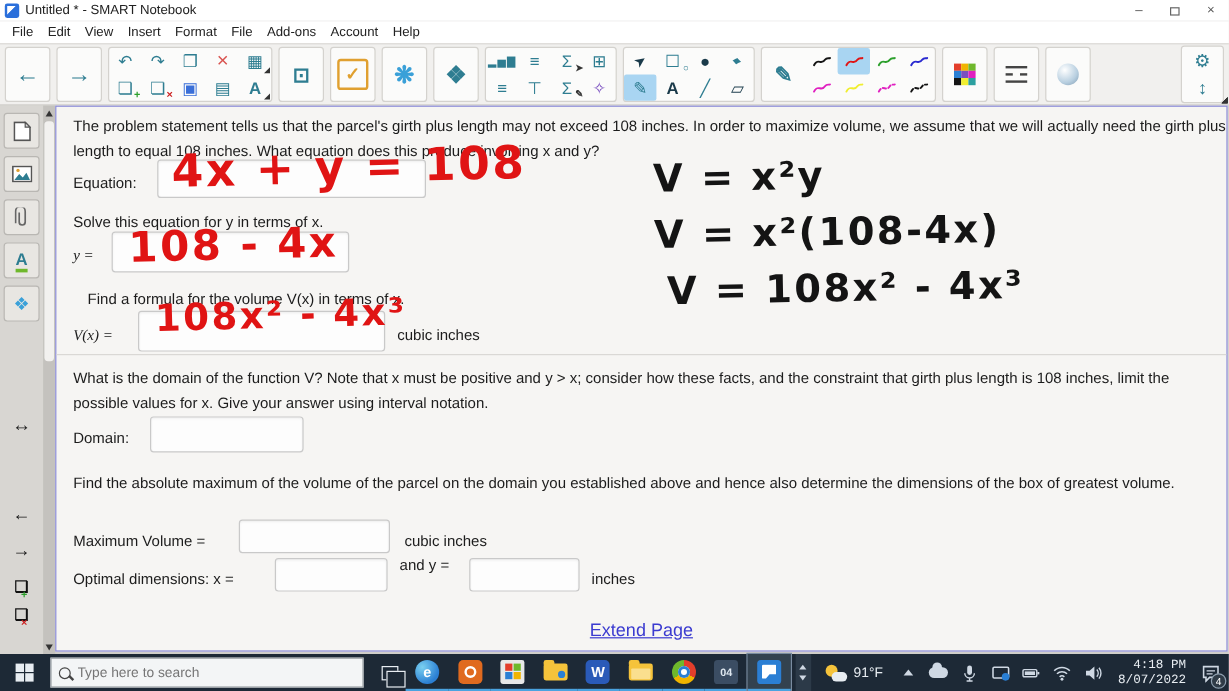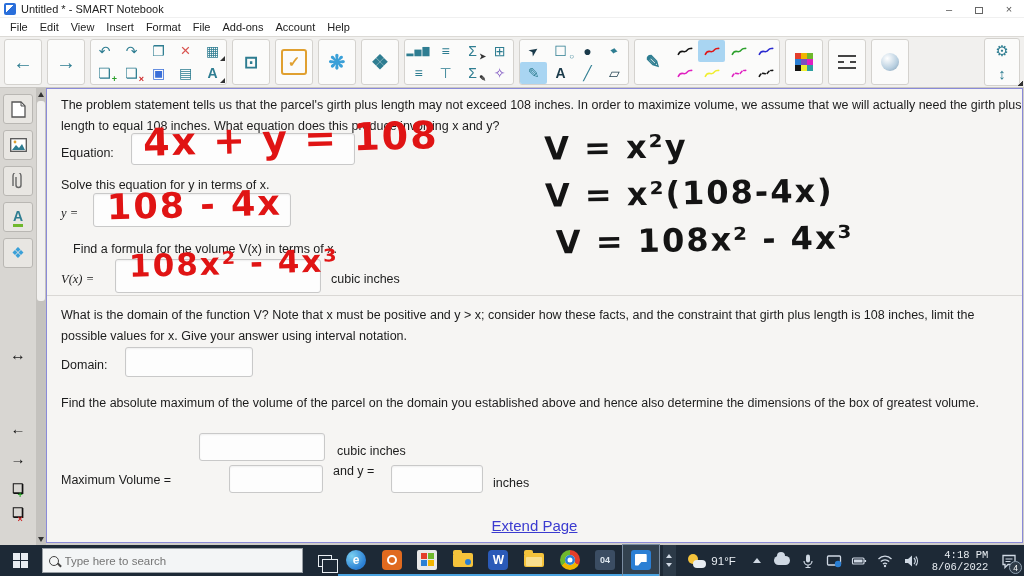--- a/index.html
+++ b/index.html
@@ -414,24 +414,25 @@
       <div class="hw" style="padding-left:10px;">V = 108x² - 4x³</div>
     </div>
 
     <div id="divider"></div>
 
     <div class="ptext" style="left:14px; top:216px; width:958px;">What is the domain of the function V? Note that x must be positive and y &gt; x; consider how these facts, and the constraint that girth plus length is 108 inches, limit the possible values for x. Give your answer using interval notation.</div>
     <span class="ptext" style="left:14px; top:266px;">Domain:</span>
     <span class="field" style="left:78px; top:258px; width:128px; height:30px;"></span>
 
     <div class="ptext" style="left:14px; top:304px; width:960px;">Find the absolute maximum of the volume of the parcel on the domain you established above and hence also determine the dimensions of the box of greatest volume.</div>
-    <span class="ptext" style="left:14px; top:352px;margin-top:29px;">Maximum Volume =</span>
+    <span class="ptext" style="left:14px; top:352px;">Maximum Volume =</span>
     <span class="field" style="left:152px; top:344px; width:126px; height:28px;"></span>
     <span class="ptext" style="left:290px; top:352px;">cubic inches</span>
 
+    <span class="ptext" style="left:14px; top:384px;">Optimal dimensions: x =</span>
     <span class="field" style="left:182px; top:376px; width:94px; height:28px;"></span>
     <span class="ptext" style="left:286px; top:372px;">and y =</span>
     <span class="field" style="left:344px; top:376px; width:92px; height:28px;"></span>
     <span class="ptext" style="left:446px; top:384px;">inches</span>
 
     <div id="extend-link">
       <a href="#">Extend Page</a>
     </div>
   </div>
 </div>
@@ -536,21 +537,21 @@
   </span>
   <span class="task-slot tray-slot">
     <svg class="tray-svg" viewBox="0 0 16 16">
         <path d="M2 6 h3 l4 -3.5 v11 l-4 -3.5 h-3 z" fill="#cfd8e3"></path>
         <path d="M11 5 a4.5 4.5 0 0 1 0 6 M12.8 3.5 a7 7 0 0 1 0 9" fill="none" stroke="#cfd8e3" stroke-width="1.2"></path>
       </svg>
   </span>
 
   <span id="clock">
     <div>4:18 PM</div>
-    <div>8/06/2022</div>
+    <div>8/07/2022</div>
   </span>
 
   <span id="notif">
     <svg class="tray-svg" viewBox="0 0 16 16">
         <path d="M2 2.5 h12 v9 h-7 l-3 3 v-3 h-2 z" fill="none" stroke="#cfd8e3" stroke-width="1.3"></path>
         <path d="M4.5 6 h7 M4.5 8.5 h5" stroke="#cfd8e3" stroke-width="1.1"></path>
       </svg>
     <span class="notif-badge">4</span>
   </span>
 </div>

